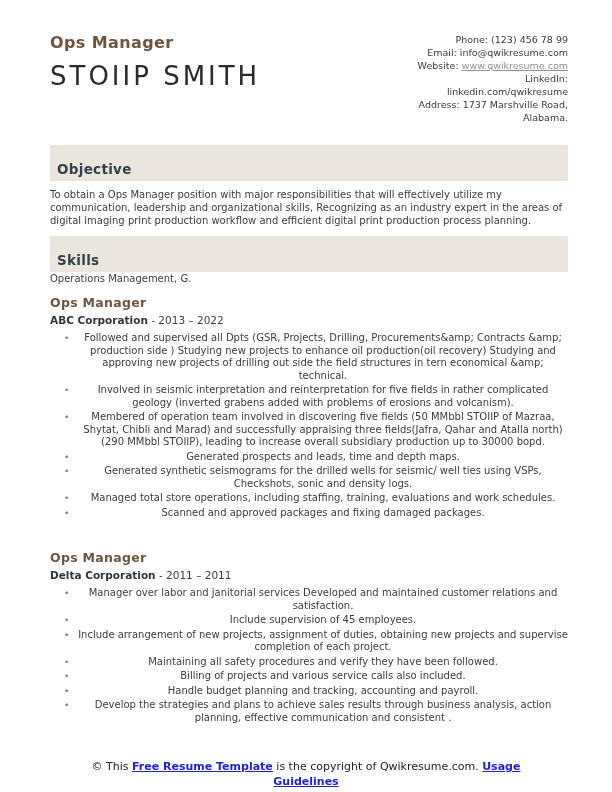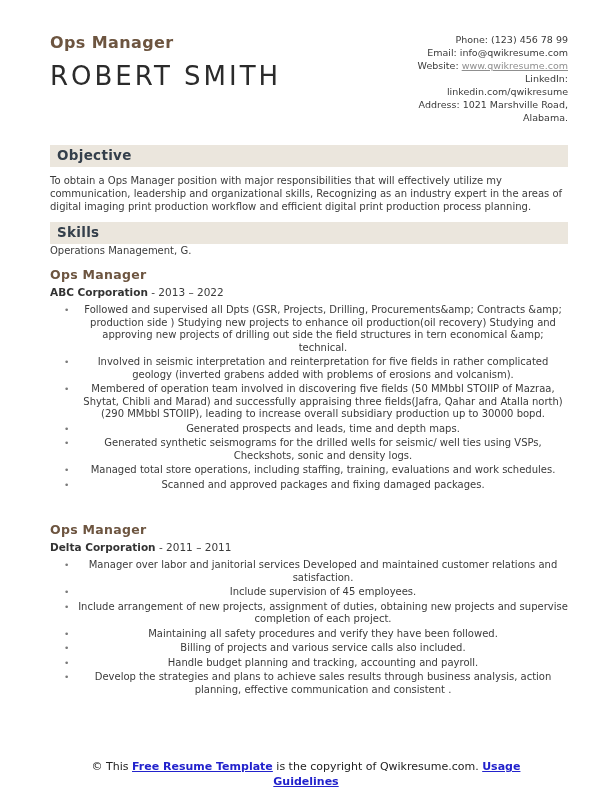--- a/index.html
+++ b/index.html
@@ -41,21 +41,21 @@
     color: var(--website-link-gray, #8f8f8f);
     text-decoration: underline;
   }
   
   .section-band {
     background: var(--band-bg, #ebe6dd);
     color: var(--heading-navy, #343f4b);
     font-weight: bold;
     font-size: 13.5px;
     letter-spacing: 0.3px;
-    padding: 2px 6px 4px 7px;
+    padding: 16px 6px 4px 7px;
   }
   .band-objective { margin-top: 20px; }
   .band-skills   { margin-top: 9px; }
   .band-we       { margin-top: 12px; }
   .para {
     margin-top: 7px;
     font-size: 10px;
     line-height: 13px;
     color: #3b3b3b;
   }
@@ -108,29 +108,29 @@
   }
 </style>
 </head>
 <body>
 
 <div class="page">
 
   <div class="header">
     <div class="header-left">
       <div class="header-job-title">Ops Manager</div>
-      <div class="candidate-name">ROBERT SMITH</div>
+      <div class="candidate-name">STOIIP SMITH</div>
     </div>
     <div class="contact">
       <div class="contact-line"><span>Phone:</span> <span>(123) 456 78 99</span></div>
       <div class="contact-line"><span>Email:</span> <span>info@qwikresume.com</span></div>
       <div class="contact-line"><span>Website:</span> <a class="website-link">www.qwikresume.com</a></div>
       <div class="contact-line"><span>LinkedIn:</span></div>
       <div class="contact-line"><span>linkedin.com/qwikresume</span></div>
-      <div class="contact-line"><span>Address:</span> <span>1021 Marshville Road,</span></div>
+      <div class="contact-line"><span>Address:</span> <span>1737 Marshville Road,</span></div>
       <div class="contact-line"><span>Alabama.</span></div>
     </div>
   </div>
 
   <div class="section-band band-objective">Objective</div>
   <div class="para">To obtain a Ops Manager position with major responsibilities that will effectively utilize my communication, leadership and organizational skills, Recognizing as an industry expert in the areas of digital imaging print production workflow and efficient digital print production process planning.</div>
 
   <div class="section-band band-skills">Skills</div>
   <div class="skills-text">Operations Management, G.</div>
 

